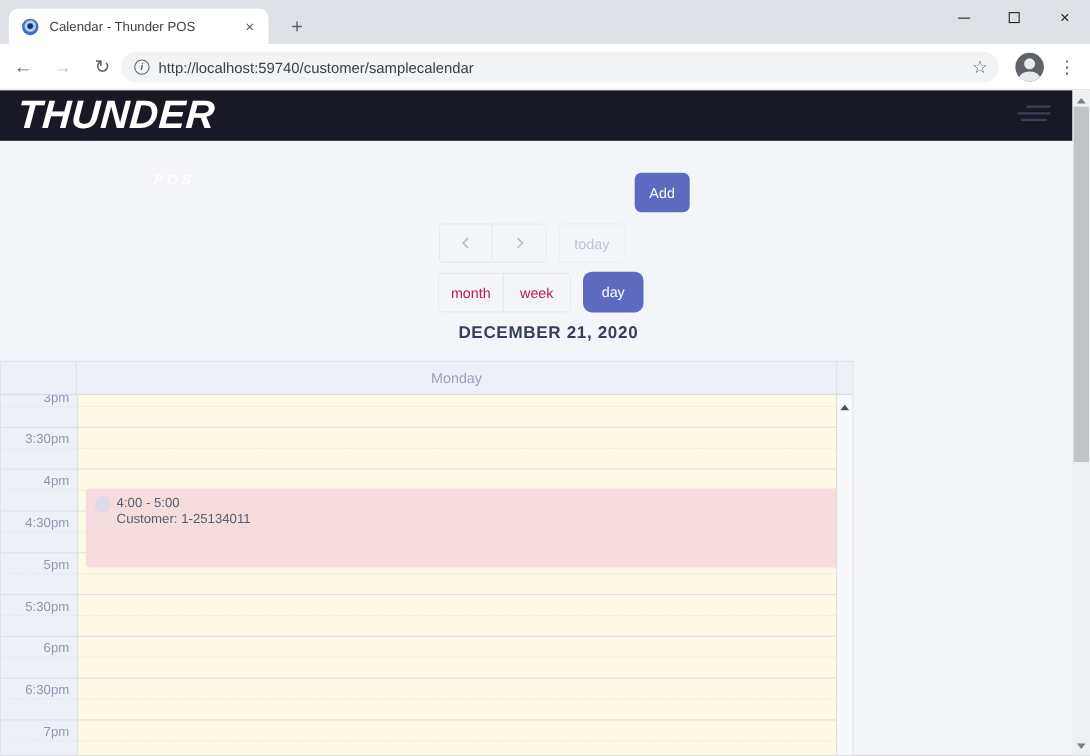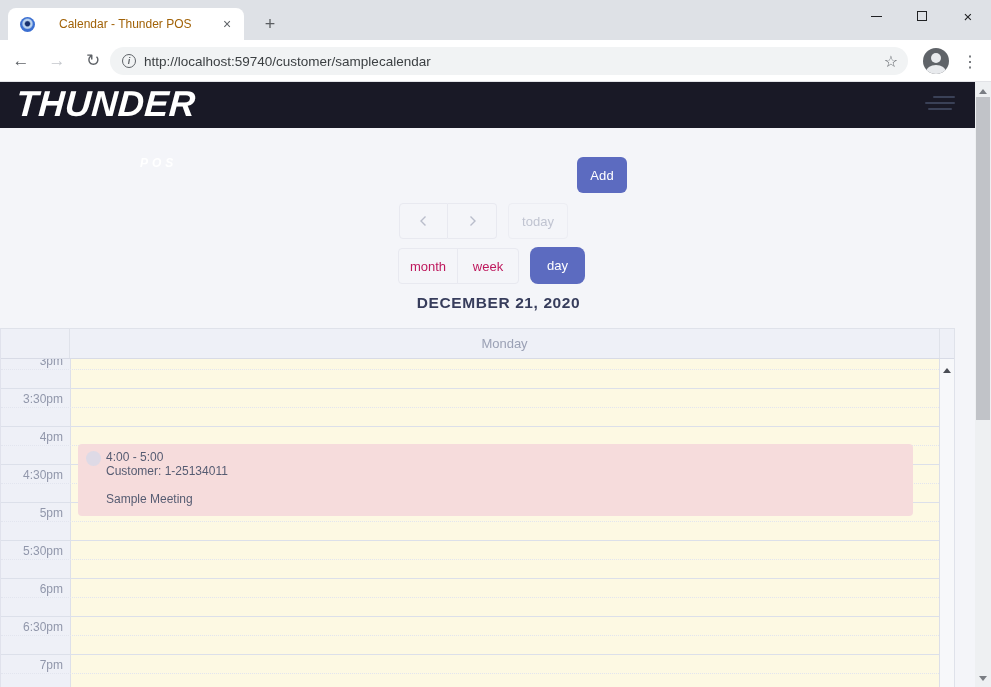--- a/index.html
+++ b/index.html
@@ -7,21 +7,21 @@
     --gutter_bg:#eef0f7; --day_bg:#fdf9e3; --event_bg:#f6dcdc; --event_text:#565c72;
   }
   *{box-sizing:border-box;margin:0;padding:0;font-family:"Liberation Sans",sans-serif;}
   html,body{width:991px;height:687px;overflow:hidden;background:#fff;}
   .browser{position:relative;width:991px;height:687px;overflow:hidden;outline:1px solid #8f9094;outline-offset:-1px;}
 
   
   .tabbar{position:relative;height:40px;background:#dee1e6;}
   .tab{position:absolute;left:8px;top:8px;width:236px;height:32px;background:#fff;border-radius:8px 8px 0 0;display:flex;align-items:center;padding:0 8px 0 12px;}
   .favicon{width:15px;height:15px;border-radius:50%;background:radial-gradient(circle at 50% 45%,#16306e 0 18%,#b9d2ee 30% 40%,#3b6fd1 52% 78%,#23407e 90%);flex:0 0 15px;}
-  .tab-title{flex:1;font-size:12px;color:#a16207;margin-left:24px;white-space:nowrap;overflow:hidden;}
+  .tab-title{flex:1;font-size:12px;color:#404040;margin-left:10px;white-space:nowrap;overflow:hidden;}
   .tab-close{width:18px;height:18px;border-radius:50%;display:flex;align-items:center;justify-content:center;font-size:14px;color:#5f6368;cursor:default;}
   .newtab{position:absolute;left:258px;top:12px;width:24px;height:24px;display:flex;align-items:center;justify-content:center;font-size:18px;color:#5a5d61;}
   .winctl{position:absolute;top:0;right:0;height:40px;display:flex;}
   .winbtn{width:46px;height:32px;display:flex;align-items:center;justify-content:center;color:#202124;}
   .ic-min{width:11px;height:1px;background:#202124;}
   .ic-max{width:10px;height:10px;border:1px solid #202124;}
   .ic-x{font-size:15px;line-height:1;}
 
   
   .toolbar{position:relative;height:42px;background:#fff;border-bottom:1px solid #e2e3e7;display:flex;align-items:center;}
@@ -61,21 +61,21 @@
   .btn-today{position:absolute;top:121px;left:508px;width:60px;height:36px;border:1px solid #ecedf3;border-radius:4px;display:flex;align-items:center;justify-content:center;font-size:13px;color:#c0c4d1;}
 
   .viewcell{position:absolute;top:166px;height:36px;border:1px solid #e8e9f0;display:flex;align-items:center;justify-content:center;font-size:13px;color:#be185d;}
   .view-month{left:398px;width:60px;border-radius:4px 0 0 4px;}
   .view-week{left:457px;width:62px;border-radius:0 4px 4px 0;}
   .view-day{left:530px;top:165px;width:55px;height:37px;position:absolute;border-radius:8px;background:var(--accent);color:#fff;display:flex;align-items:center;justify-content:center;font-size:13px;}
 
   .cal-title{position:absolute;top:212px;left:0;width:975px;text-align:center;font-size:15.5px;font-weight:bold;letter-spacing:0.6px;color:#373d5c;margin-left:11px;}
 
   
-  .cal{position:absolute;left:0;top:246px;width:955px;border-left:1px solid #e0e2ec;border-right:1px solid #dfe2ea;}
+  .cal{position:absolute;left:0;top:246px;width:776px;border-left:1px solid #e0e2ec;border-right:1px solid #dfe2ea;}
   .cal-head{display:flex;height:31px;background:var(--gutter_bg);border-top:1px solid #dfe2ea;border-bottom:1px solid #d8dbe6;}
   .cal-head .gutter-cell{width:69px;border-right:1px solid #dfe2ea;}
   .cal-head .day-cell{flex:1;display:flex;align-items:center;justify-content:center;font-size:13px;color:#9ba1b5;}
   .cal-head .scroll-cell{width:15px;border-left:1px solid #dfe2ea;}
 
   .cal-body{position:relative;height:328px;overflow:hidden;}
   .bg-gutter{position:absolute;left:0;top:0;bottom:0;width:69px;background:var(--gutter_bg);}
   .bg-day{position:absolute;left:69px;top:0;bottom:0;right:15px;background:var(--day_bg);}
   .col-divider{position:absolute;left:69px;top:0;bottom:0;width:1px;background:#dde0ea;}
   .time-grid{position:absolute;left:0;top:0;right:15px;bottom:0;}
@@ -220,21 +220,20 @@
             </div>
             <div class="slot-row" style="top: 295px;">
               <div class="slot-label">7pm</div>
               <div class="slot-half"></div>
             </div>
           </div>
         <div class="event">
           <div class="event-dot"></div>
           <div>4:00 - 5:00</div>
           <div>Customer: 1-25134011</div>
-          <div class="event-title">Sample Meeting</div>
         </div>
         <div class="inner-scroll">
           <div class="tri-up"></div>
         </div>
       </div>
     </div>
 
     <div class="pagescroll">
       <div class="arr top">
           <div class="tri-up" style="margin:0;border-bottom-color:#7a7d83;"></div>

